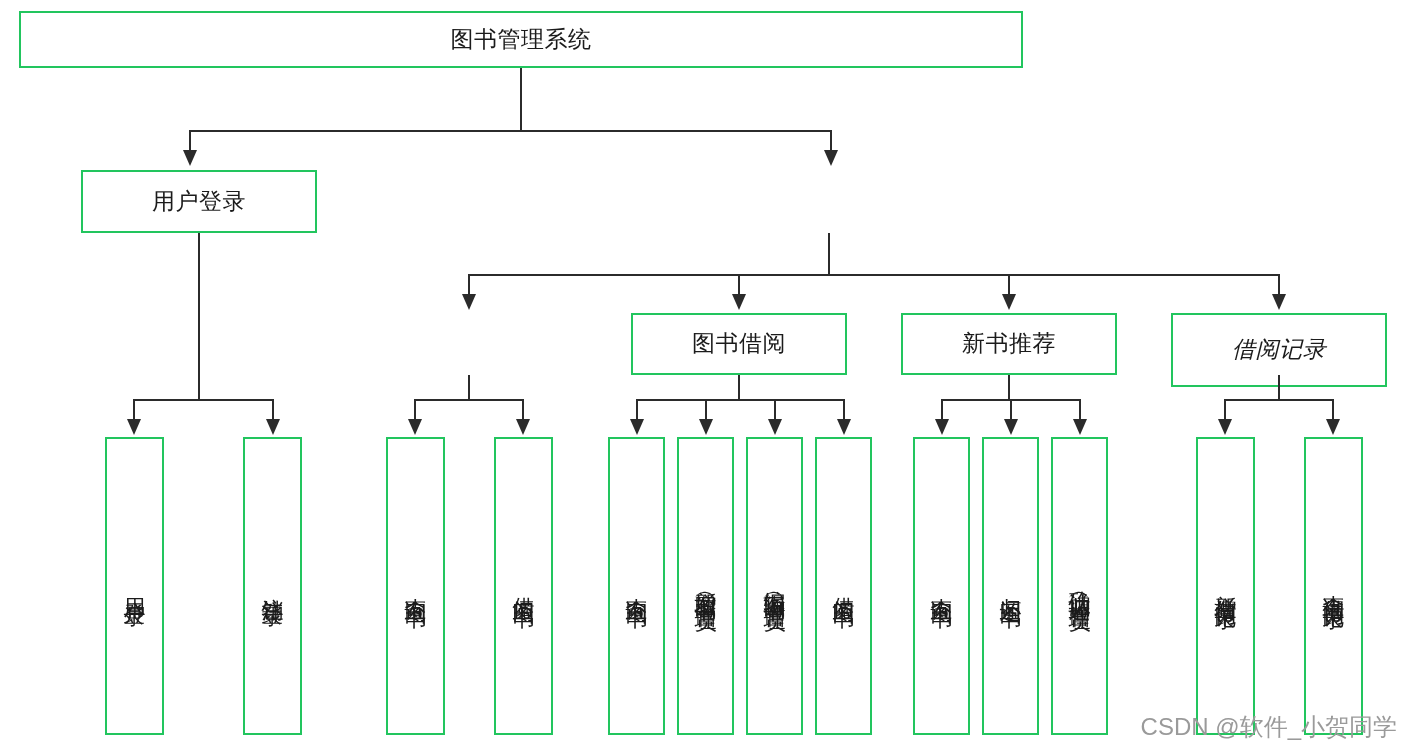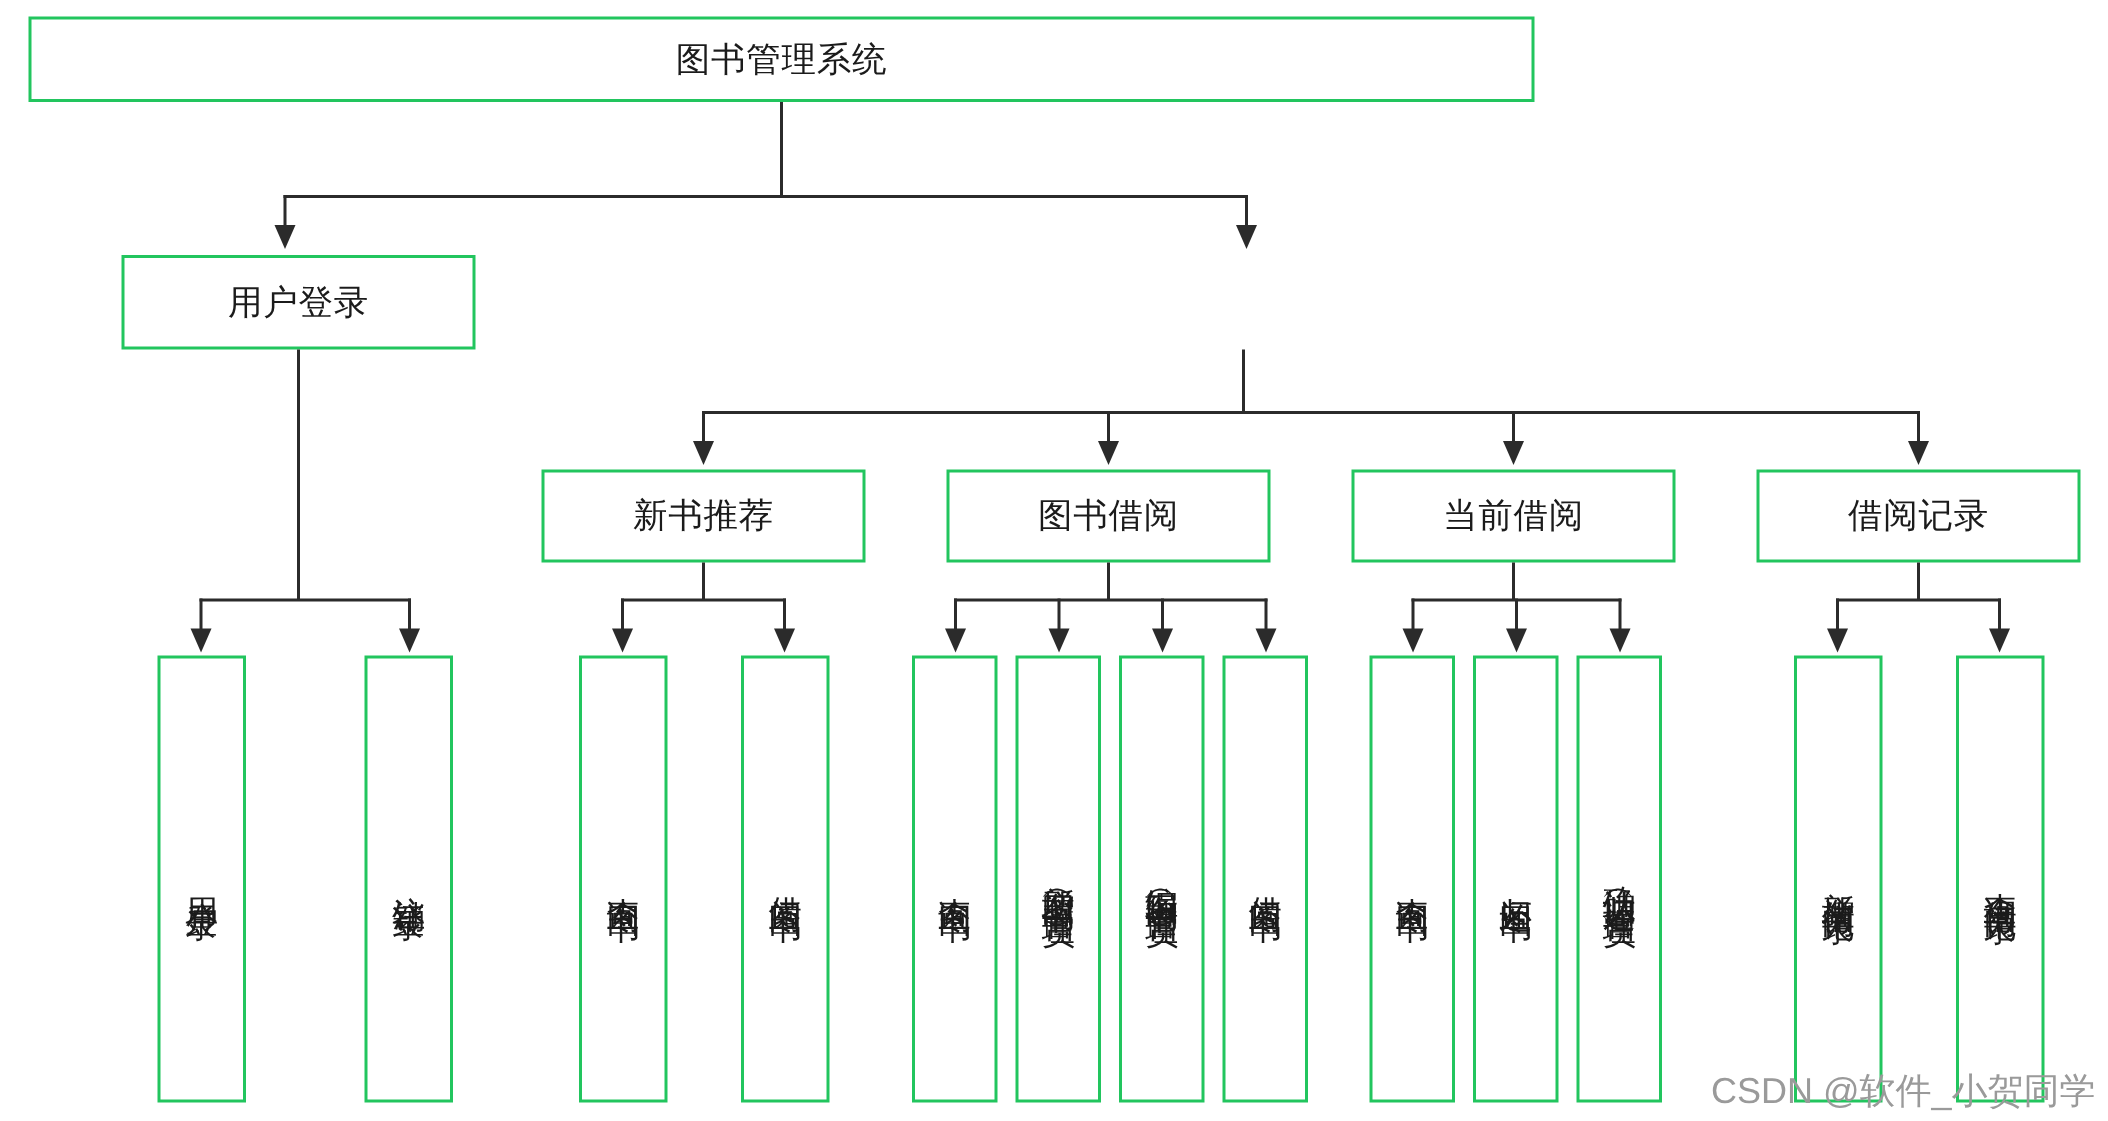--- a/index.html
+++ b/index.html
@@ -122,30 +122,27 @@
 
   <div class="ln vln" style="left:738px; top:274px; height:22px;"></div>
   <div class="arrow" style="left:732px; top:294px;"></div>
 
   <div class="ln vln" style="left:1008px; top:274px; height:22px;"></div>
   <div class="arrow" style="left:1002px; top:294px;"></div>
 
   <div class="ln vln" style="left:1278px; top:274px; height:22px;"></div>
   <div class="arrow" style="left:1272px; top:294px;"></div>
 
-  <div class="node h" style="left:361px; top:313px; width:216px; height:62px;">
-    <span>新书推荐</span>
-  </div>
   <div class="node h" style="left:631px; top:313px; width:216px; height:62px;">
     <span>图书借阅</span>
   </div>
   <div class="node h" style="left:901px; top:313px; width:216px; height:62px;">
-    <span>当前借阅</span>
-  </div>
-  <div class="node h" style="left:1171px; top:313px; width:216px; height:62px;">
+    <span>新书推荐</span>
+  </div>
+  <div class="node h" style="left:1171px; top:313px; width:216px; height:74px;font-style:italic;">
     <span>借阅记录</span>
   </div>
 
   <div class="ln vln" style="left:468px; top:375px; height:25px;"></div>
   <div class="ln hln" style="left:414px; top:399px; width:110px;"></div>
   <div class="ln vln" style="left:414px; top:399px; height:22px;"></div>
   <div class="arrow" style="left:408px; top:419px;"></div>
   <div class="ln vln" style="left:522px; top:399px; height:22px;"></div>
   <div class="arrow" style="left:516px; top:419px;"></div>
 

